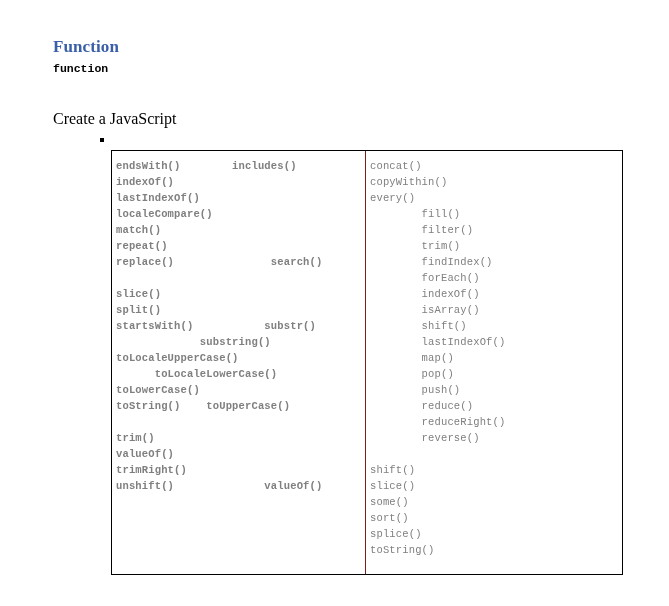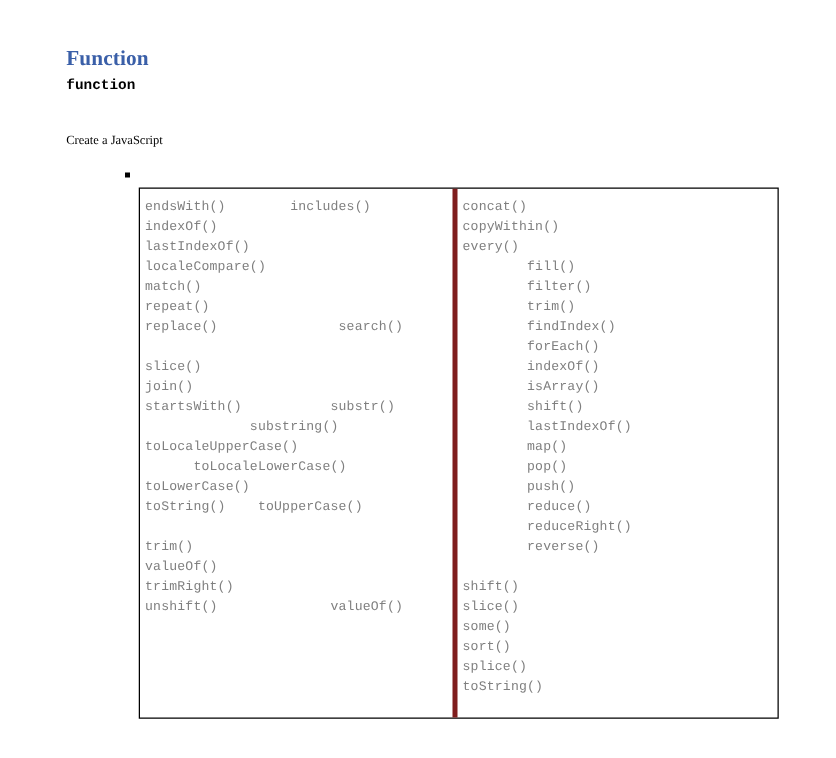--- a/index.html
+++ b/index.html
@@ -39,21 +39,21 @@
     font-weight: bold;
     font-size: 11.5px;
     line-height: 14px;
     color: #000000;
   }
   .intro-text {
     position: absolute;
     left: 53px;
     top: 95px;
     font-family: "Liberation Serif", "DejaVu Serif", serif;
-    font-size: 10px;
+    font-size: 16px;
     line-height: 15px;
     color: #000000;
   }
   .bullet-marker {
     position: absolute;
     left: 100px;
     top: 138px;
     width: 4px;
     height: 4px;
     background: #000000;
@@ -69,21 +69,22 @@
     display: flex;
     background: #ffffff;
   }
   .methods-col {
     box-sizing: border-box;
     padding: 7px 4px 4px 4px;
     overflow: hidden;
   }
   .methods-col.left {
     width: 254px;
-    border-right: 4px solid #7f1d1d;
+    border-right: 1px solid #7f1d1d;
+    font-weight: bold;
   }
   .methods-col.right {
     width: 256px;
   }
   .code-line {
     font-family: "Liberation Mono", "DejaVu Sans Mono", monospace;
     font-size: 10.5px;
     line-height: 16px;
     color: #7f7f7f;
     white-space: pre;
@@ -111,21 +112,21 @@
     <div class="methods-col left" id="col-left">
         <div class="code-line">endsWith()        includes()</div>
         <div class="code-line">indexOf()</div>
         <div class="code-line">lastIndexOf()</div>
         <div class="code-line">localeCompare()</div>
         <div class="code-line">match()</div>
         <div class="code-line">repeat()</div>
         <div class="code-line">replace()               search()</div>
         <div class="code-line blank">&nbsp;</div>
         <div class="code-line">slice()</div>
-        <div class="code-line">join()</div>
+        <div class="code-line">split()</div>
         <div class="code-line">startsWith()           substr()</div>
         <div class="code-line">             substring()</div>
         <div class="code-line">toLocaleUpperCase()</div>
         <div class="code-line">      toLocaleLowerCase()</div>
         <div class="code-line">toLowerCase()</div>
         <div class="code-line">toString()    toUpperCase()</div>
         <div class="code-line blank">&nbsp;</div>
         <div class="code-line">trim()</div>
         <div class="code-line">valueOf()</div>
         <div class="code-line">trimRight()</div>

